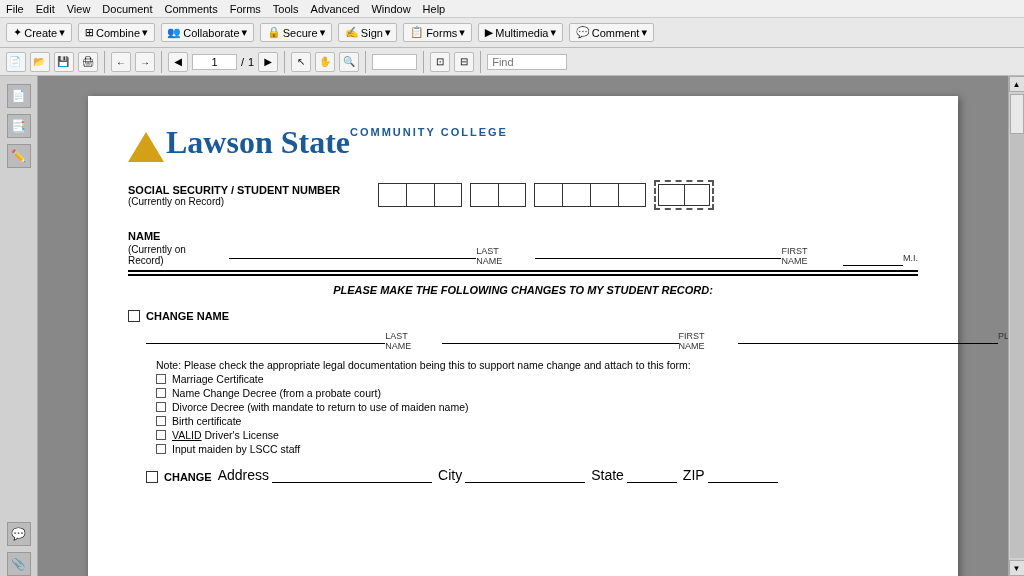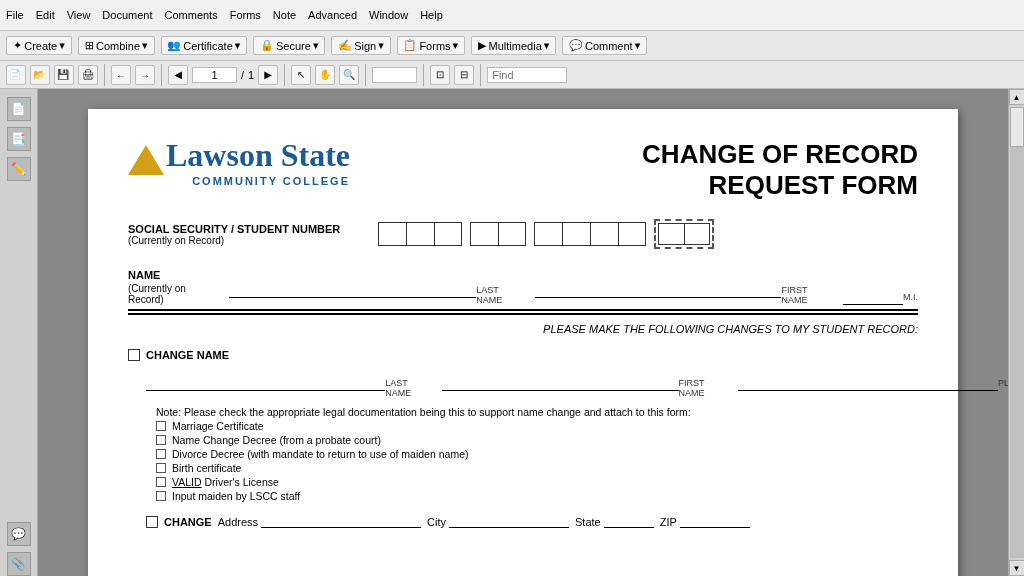--- a/index.html
+++ b/index.html
@@ -15,21 +15,21 @@
 
     
     .menu-bar {
       background: #f0f0f0;
       border-bottom: 1px solid #ccc;
       padding: 2px 6px;
       display: flex;
       align-items: center;
       gap: 12px;
       font-size: 11px;
-      height: 31px;
+      height: 18px;
     }
     .menu-bar span { cursor: pointer; }
 
     
     .toolbar {
       background: #e8e8e8;
       border-bottom: 1px solid #bbb;
       padding: 3px 6px;
       display: flex;
       align-items: center;
@@ -177,22 +177,21 @@
     
     .page-header {
       display: flex;
       justify-content: space-between;
       align-items: flex-start;
       margin-bottom: 18px;
     }
 
     .logo-section {
       display: flex;
-      flex-direction: column;
-      align-items: flex-end;
+      flex-direction: row;
     }
     .logo-lawson-state {
       font-size: 32px;
       font-weight: bold;
       color: #1a5a96;
       line-height: 1;
       font-family: Georgia, serif;
     }
     .logo-community {
       font-size: 11px;
@@ -294,36 +293,36 @@
       height: 14px;
     }
     .field-label {
       font-size: 9px;
       color: #333;
       margin-top: 1px;
     }
     .mi-field .field-line { width: 50px; }
 
     .changes-notice {
-      text-align: right;
-      font-size: 11px;
-      font-weight: normal;
+      text-align: center;
+      font-size: 11px;
+      font-weight: bold;
       font-style: italic;
       margin-bottom: 14px;
     }
 
     
     .change-section {
       margin-bottom: 12px;
     }
     .change-header {
       display: flex;
       align-items: center;
       gap: 6px;
-      margin-bottom: 16px;
+      margin-bottom: 8px;
     }
     .checkbox {
       width: 12px;
       height: 12px;
       border: 1px solid #333;
       display: inline-block;
       flex-shrink: 0;
     }
     .change-label {
       font-size: 11px;
@@ -364,21 +363,21 @@
       align-items: flex-end;
       gap: 6px;
       margin-left: 18px;
       flex-wrap: wrap;
     }
     .addr-field {
       display: flex;
       align-items: flex-end;
       gap: 3px;
     }
-    .addr-label { font-size: 11px; }
+    .addr-label { font-size: 14px; }
     .addr-line { border-bottom: 1px solid #000; height: 14px; }
     .addr-line-lg { width: 160px; }
     .addr-line-md { width: 120px; }
     .addr-line-sm { width: 50px; }
     .addr-line-xs { width: 70px; }
 
     
     .logo-wrapper {
       display: flex;
       align-items: flex-start;
@@ -397,40 +396,40 @@
 </head>
 <body>
 
 <div class="menu-bar">
   <span>File</span>
   <span>Edit</span>
   <span>View</span>
   <span>Document</span>
   <span>Comments</span>
   <span>Forms</span>
-  <span>Note</span>
+  <span>Tools</span>
   <span>Advanced</span>
   <span>Window</span>
   <span>Help</span>
 </div>
 
 <div class="toolbar">
   <div class="toolbar-btn">
     <span>✦</span>
     <span>Create</span>
     <span>▾</span>
   </div>
   <div class="toolbar-btn">
     <span>⊞</span>
     <span>Combine</span>
     <span>▾</span>
   </div>
   <div class="toolbar-btn">
     <span>👥</span>
-    <span>Certificate</span>
+    <span>Collaborate</span>
     <span>▾</span>
   </div>
   <div class="toolbar-btn">
     <span>🔒</span>
     <span>Secure</span>
     <span>▾</span>
   </div>
   <div class="toolbar-btn">
     <span>✍</span>
     <span>Sign</span>
@@ -494,24 +493,20 @@
     <div class="page">
 
       <div class="page-header">
         <div class="logo-section">
           <div class="logo-wrapper">
             <div class="logo-triangle"></div>
             <span class="logo-lawson-state" style="color:#1a5a96;">Lawson State</span>
           </div>
           <span class="logo-community">COMMUNITY COLLEGE</span>
         </div>
-        <div class="form-title">
-          <div>CHANGE OF RECORD</div>
-          <div>REQUEST FORM</div>
-        </div>
       </div>
 
       <div class="ssn-section">
         <div class="ssn-label-block">
           <div class="label-main">SOCIAL SECURITY / STUDENT NUMBER</div>
           <div class="label-sub">(Currently on Record)</div>
         </div>
         <div class="ssn-boxes">
           <div class="ssn-group">
             <div class="ssn-box"></div>

